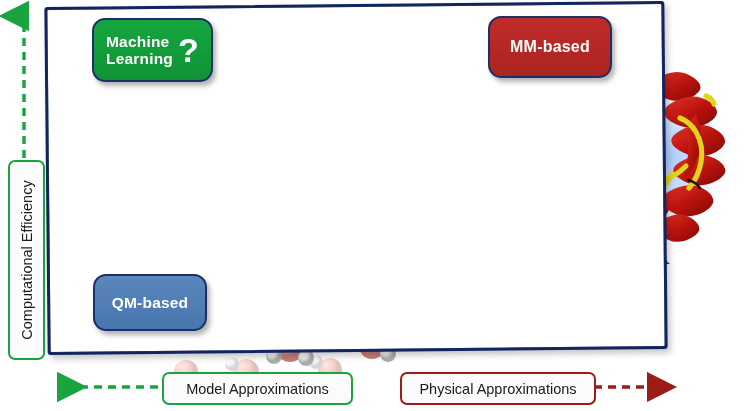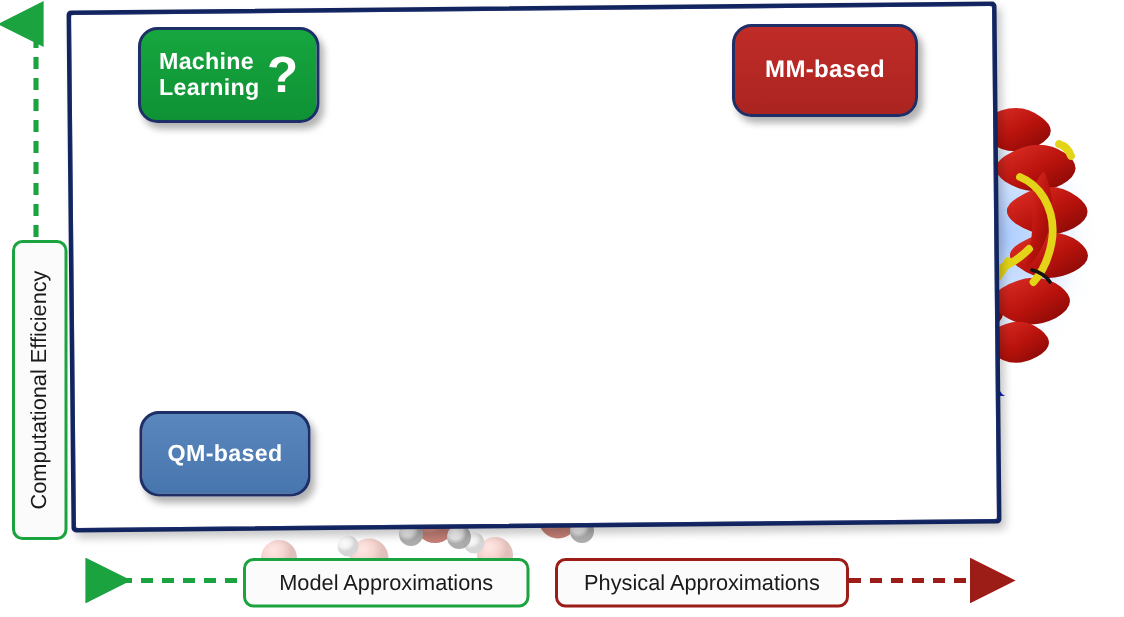--- a/index.html
+++ b/index.html
@@ -31,21 +31,21 @@
           font-size:16px;}
   .qm-box{left:93px;top:274px;width:110px;height:53px;
           background:linear-gradient(180deg,#5a87bd 0%,#4775ad 100%);
           font-size:15.5px;}
 
   
   .axisbox{position:absolute;display:flex;align-items:center;justify-content:center;
            background:#fbfbfb;color:#1a1a1a;font-size:14.5px;
            border-radius:7px;}
   .green-outline{border:2.2px solid #1aa33f;}
-  .red-outline{border:2.2px solid #9c1c18;}
+  .red-outline{border:2.2px solid #9c1c18;margin-left:30px;}
 
   .vert-axis{left:8px;top:160px;width:33px;height:196px;}
   .vert-axis .vtxt{transform:rotate(-90deg);white-space:nowrap;font-size:14.5px;}
 
   .mt-box{left:162px;top:372px;width:187px;height:29px;}
   .pa-box{left:370px;top:372px;width:192px;height:29px;}
 
   
   .svgl{position:absolute;left:0;top:0;width:749px;height:411px;
         pointer-events:none;overflow:visible;}

